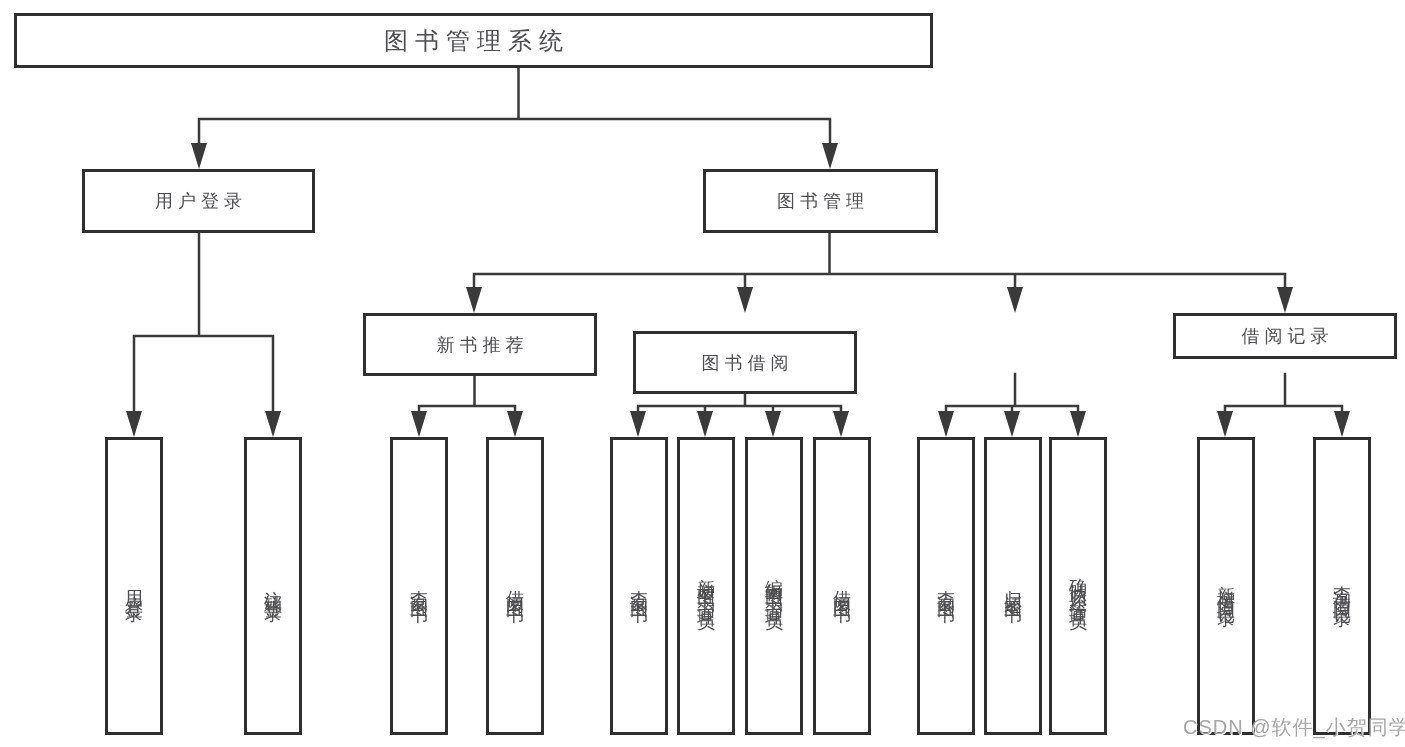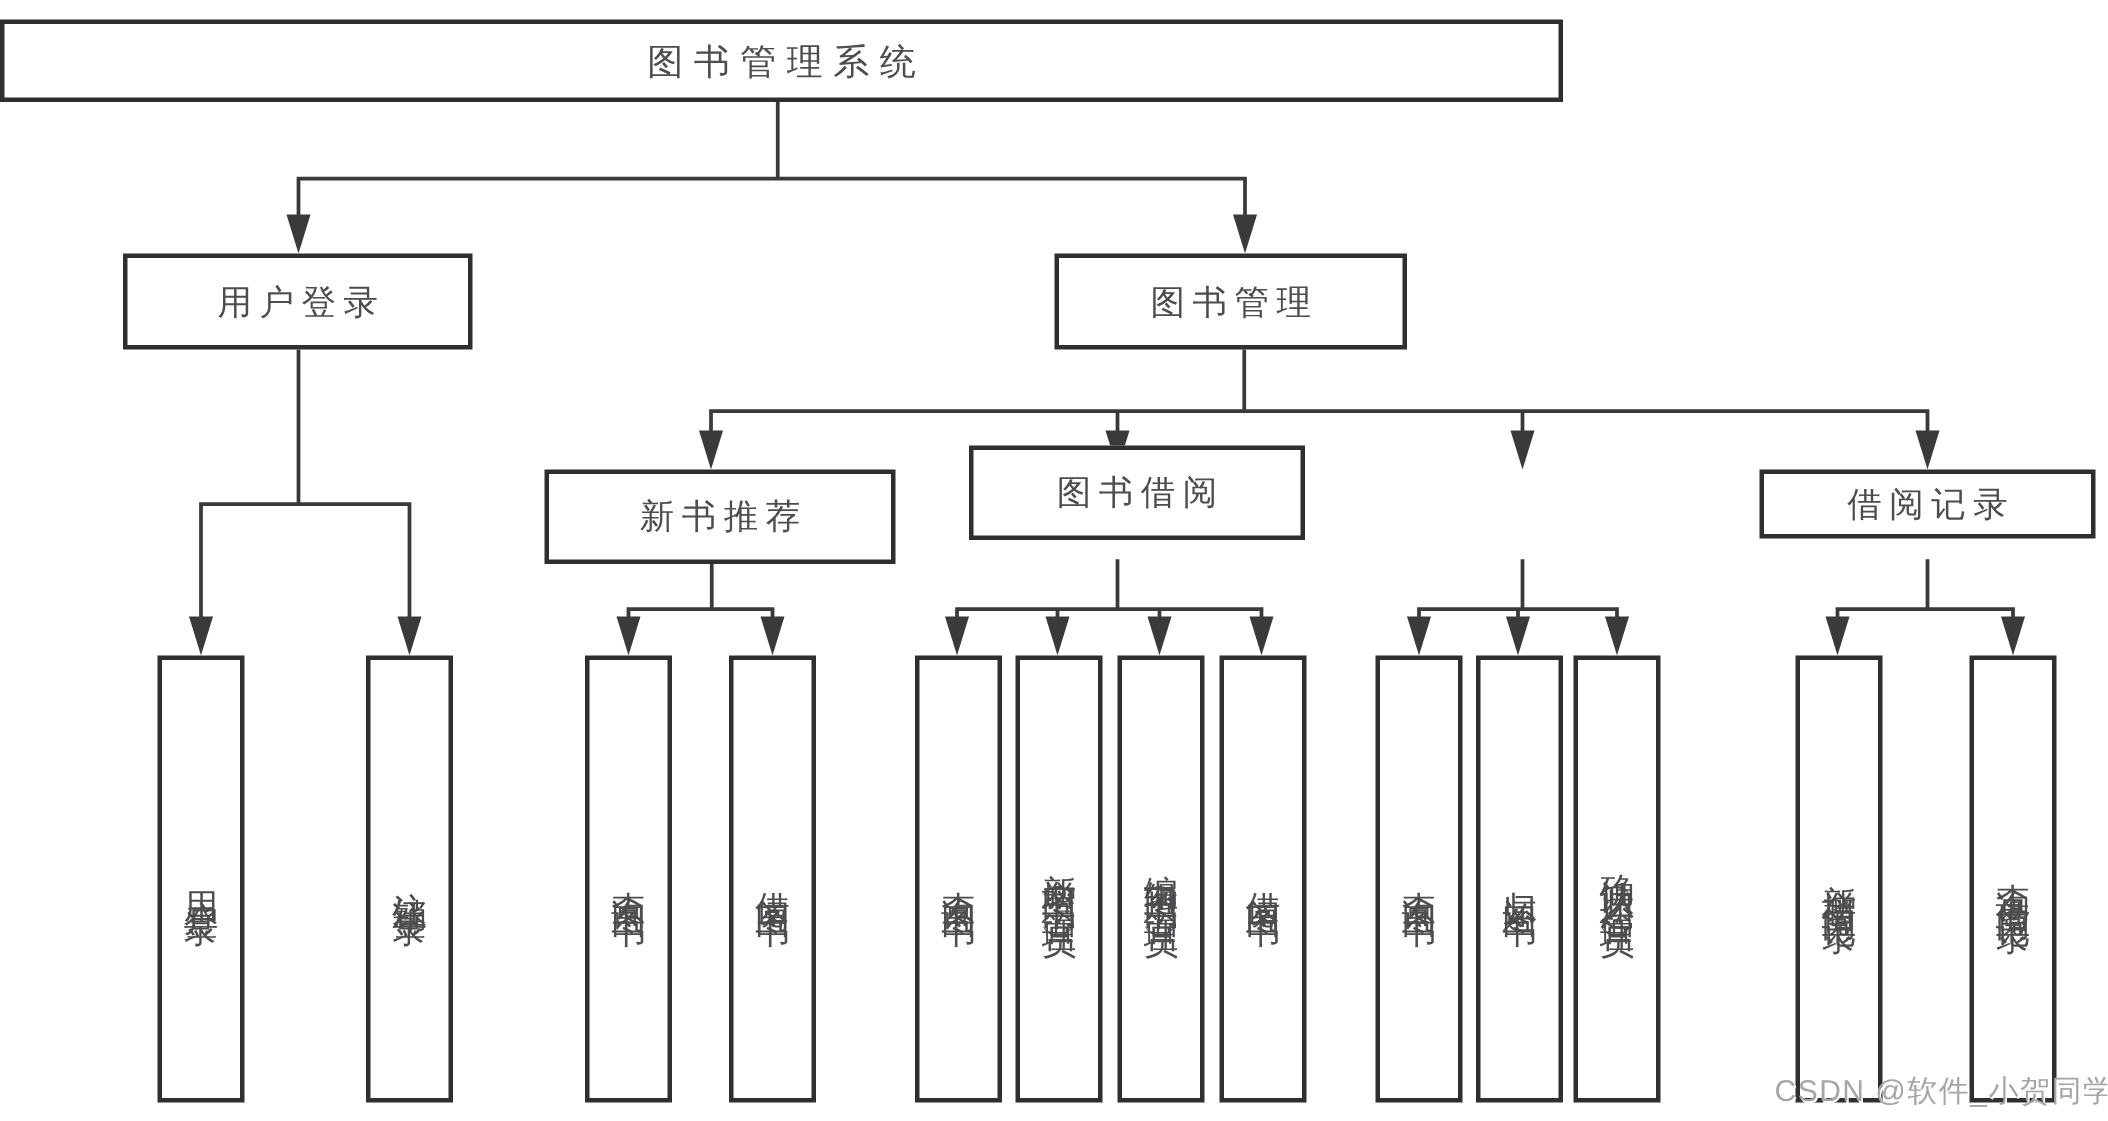--- a/index.html
+++ b/index.html
@@ -20,44 +20,44 @@
     position: absolute;
     box-sizing: border-box;
     background: #ffffff;
     border: 3px solid #2f2f2f;
     display: flex;
     align-items: center;
     justify-content: center;
   }
   .label {
     color: #4d4d50;
-    font-size: 23px;
+    font-size: 18px;
     letter-spacing: 5px;
     text-indent: 5px;
     white-space: nowrap;
   }
   .root-label {
     font-size: 24px;
     letter-spacing: 7px;
     text-indent: 7px;
   }
   .leaf .label {
     writing-mode: vertical-rl;
     text-orientation: mixed;
     text-indent: 0;
     letter-spacing: 5px;
     white-space: normal;
     line-height: 1;
   }
   
-  #root-box  { left: 0;   top: 13px;  width: 1042px; height: 55px; }
+  #root-box  { left: 14px;   top: 13px;  width: 919px; height: 55px; }
   #ul-box    { left: 82px;   top: 169px; width: 233px;  height: 64px; }
   #bm-box    { left: 703px;  top: 169px; width: 235px;  height: 64px; }
   #nb-box    { left: 363px;  top: 313px; width: 234px;  height: 63px; }
-  #bw-box    { left: 633px;  top: 297px; width: 224px;  height: 63px; margin-left: 13px; }
+  #bw-box    { left: 633px;  top: 331px; width: 224px;  height: 63px; }
   #cu-box    { left: 903px;  top: 313px; width: 224px;  height: 63px; }
   #rc-box    { left: 1173px; top: 313px; width: 224px;  height: 46px; }
   .leaf      { top: 437px; width: 58px; height: 298px; }
   #lf-login  { left: 105px; }
   #lf-logout { left: 244px; }
   #lf-nbq    { left: 390px; }
   #lf-nbb    { left: 486px; }
   #lf-bwq    { left: 610px; }
   #lf-bwa    { left: 677px; }
   #lf-bwe    { left: 745px; }

